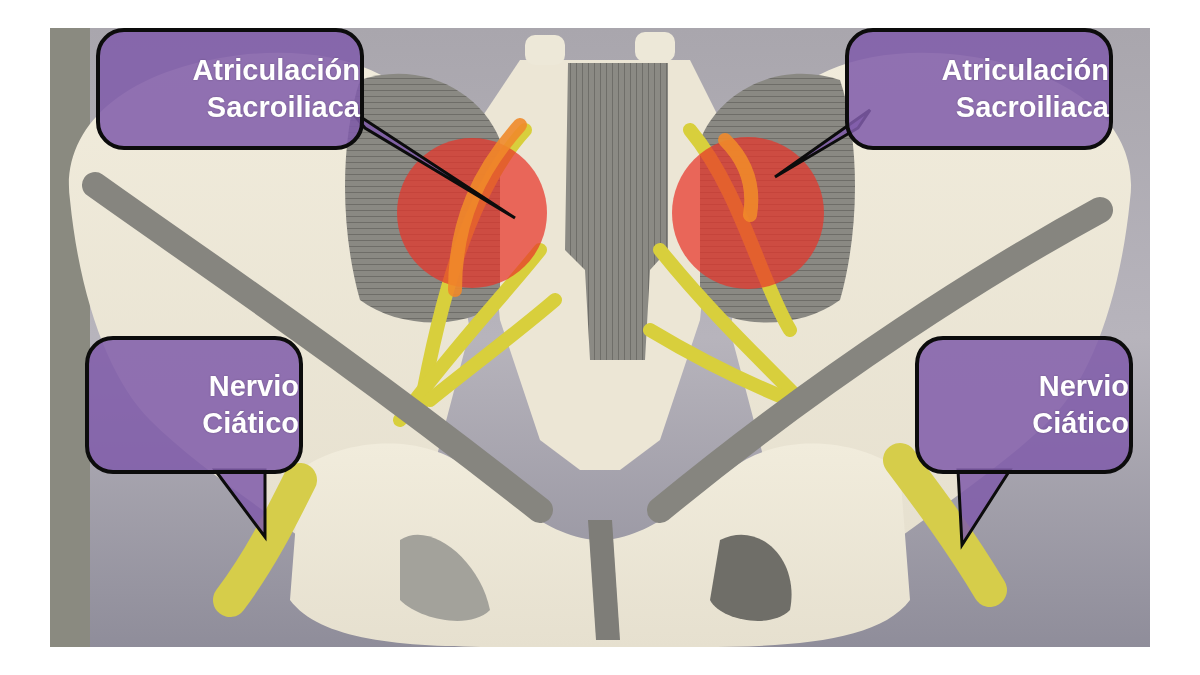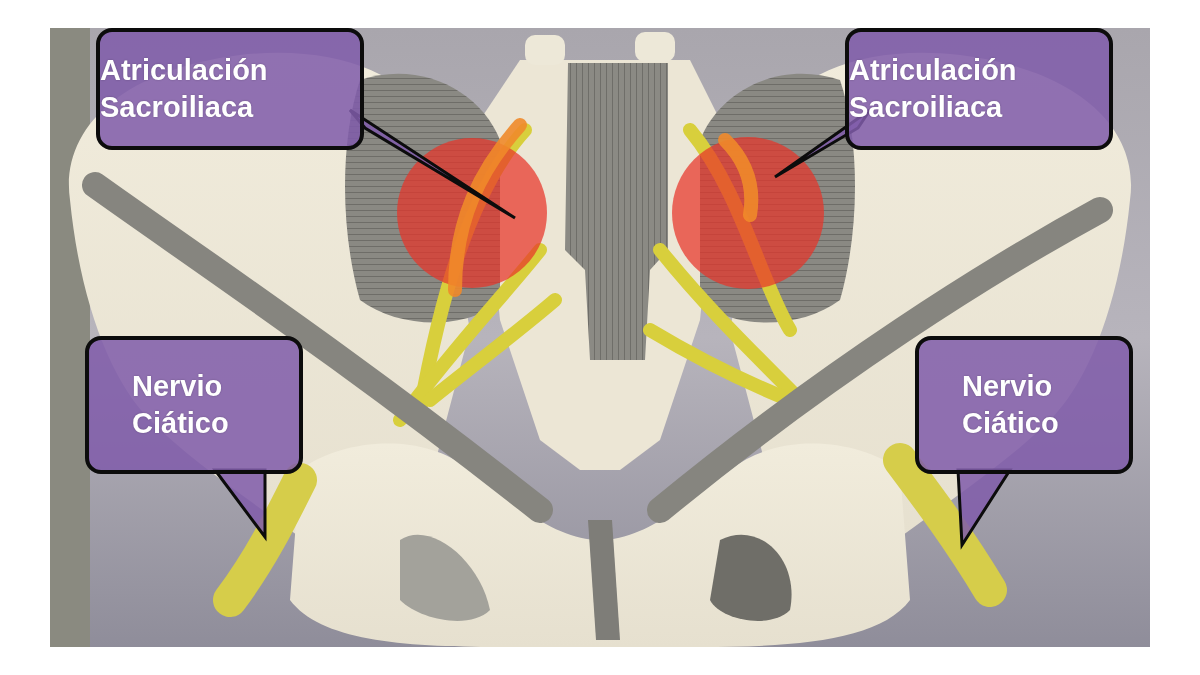--- a/index.html
+++ b/index.html
@@ -1,19 +1,19 @@
 <!DOCTYPE html>
 <html><head>
 <meta charset="utf-8">
 <style>
   html, body { margin: 0; padding: 0; background: #ffffff; }
   body { width: 1200px; height: 675px; position: relative; overflow: hidden; font-family: "Liberation Sans", sans-serif; }
   .photo { position: absolute; left: 50px; top: 28px; width: 1100px; height: 619px; overflow: hidden; background: #8f8c96; }
   .photo svg { position: absolute; left: 0; top: 0; }
-  .bubble { position: absolute; background: rgba(128, 92, 170, 0.86); border: 4px solid #0c0c0c; border-radius: 16px; color: #ffffff; font-weight: bold; text-align: left; line-height: 1.28; box-sizing: border-box; display: flex; flex-direction: column; justify-content: center; text-shadow: 0 0 2px rgba(0,0,0,0.25); }
+  .bubble { position: absolute; background: rgba(128, 92, 170, 0.86); border: 4px solid #0c0c0c; border-radius: 28px; color: #ffffff; font-weight: bold; text-align: right; line-height: 1.28; box-sizing: border-box; display: flex; flex-direction: column; justify-content: center; text-shadow: 0 0 2px rgba(0,0,0,0.25); }
   .bubble span { display: block; }
   .b-sacro { font-size: 29px; }
   .b-nerv { font-size: 29px; padding-left: 43px; }
   .overlay { position: absolute; left: 0; top: 0; width: 1200px; height: 675px; pointer-events: none; }
 </style>
 </head>
 <body>
 
 <div class="photo">
   <svg width="1100" height="619" viewBox="50 28 1100 619" xmlns="http://www.w3.org/2000/svg">

